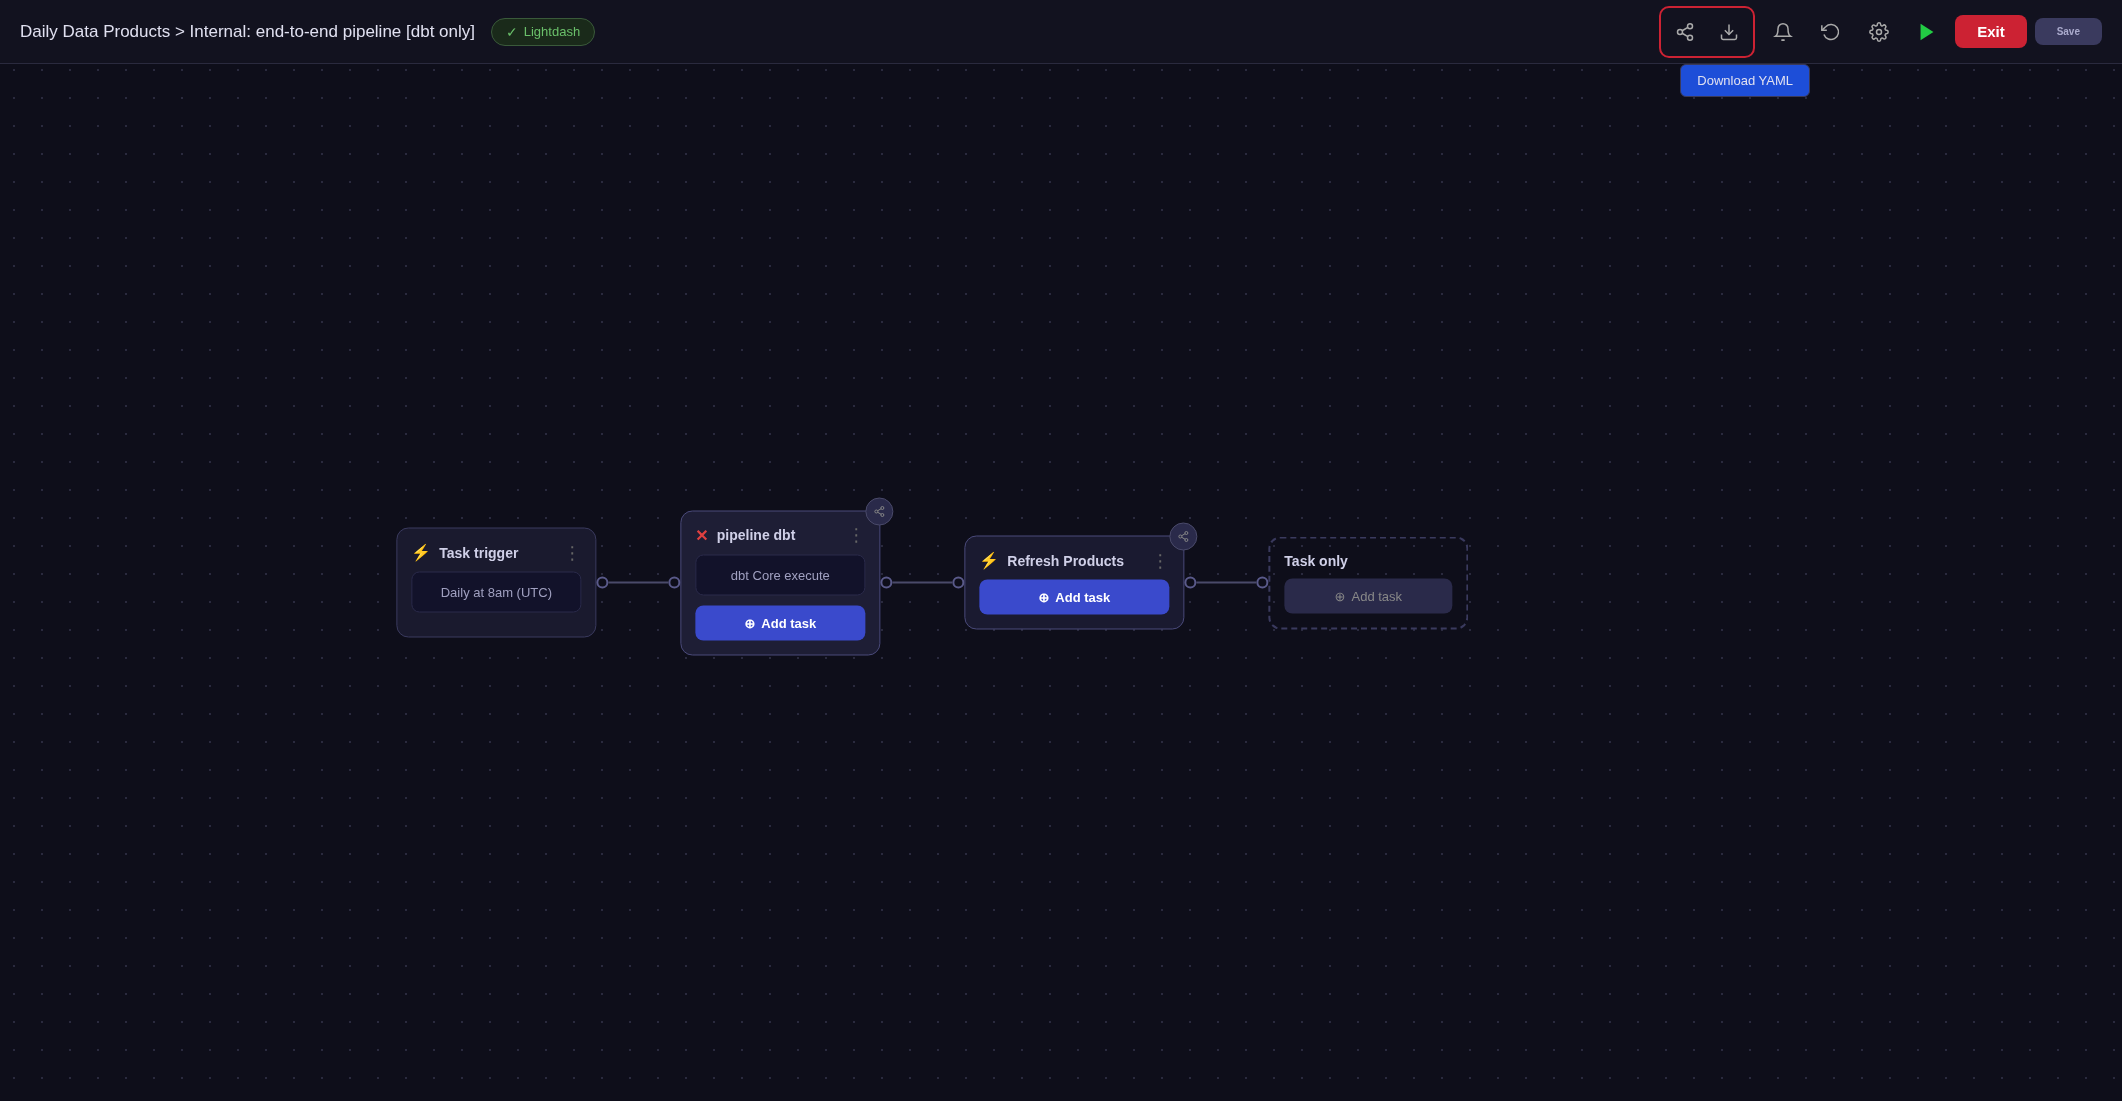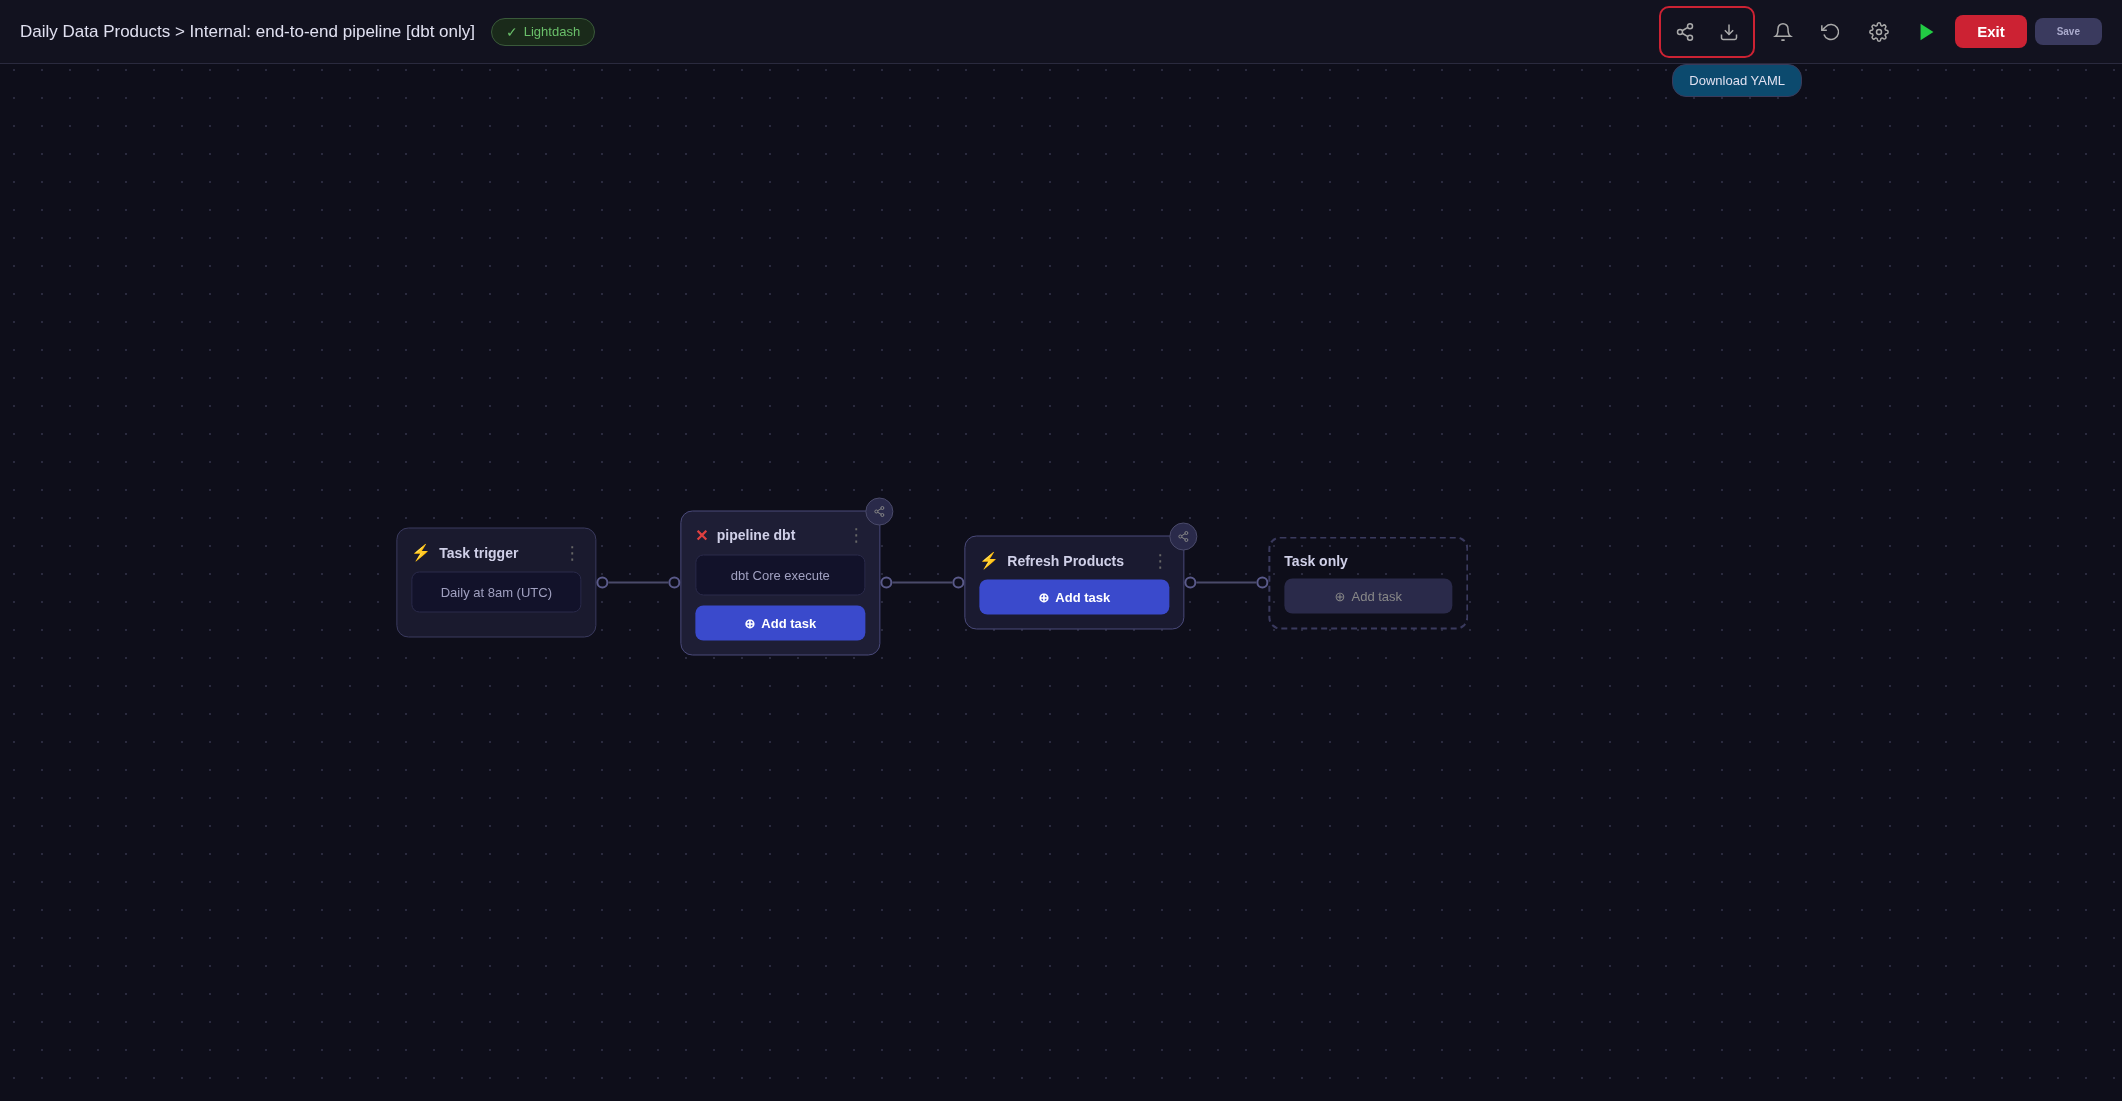--- a/index.html
+++ b/index.html
@@ -86,24 +86,24 @@
       display: flex;
       align-items: center;
       justify-content: center;
       font-size: 18px;
       transition: background 0.15s;
     }
 
     .tooltip-box {
       position: absolute;
       top: 58px;
-      right: 300px;
-      background: #0c4a6e;
+      right: 292px;
+      background: #1d4ed8;
       border: 1px solid #3a3a5a;
-      border-radius: 14px;
+      border-radius: 6px;
       padding: 8px 16px;
       font-size: 13px;
       color: #e0e0f0;
       white-space: nowrap;
       z-index: 100;
     }
 
     .run-btn {
       width: 40px;
       height: 40px;

